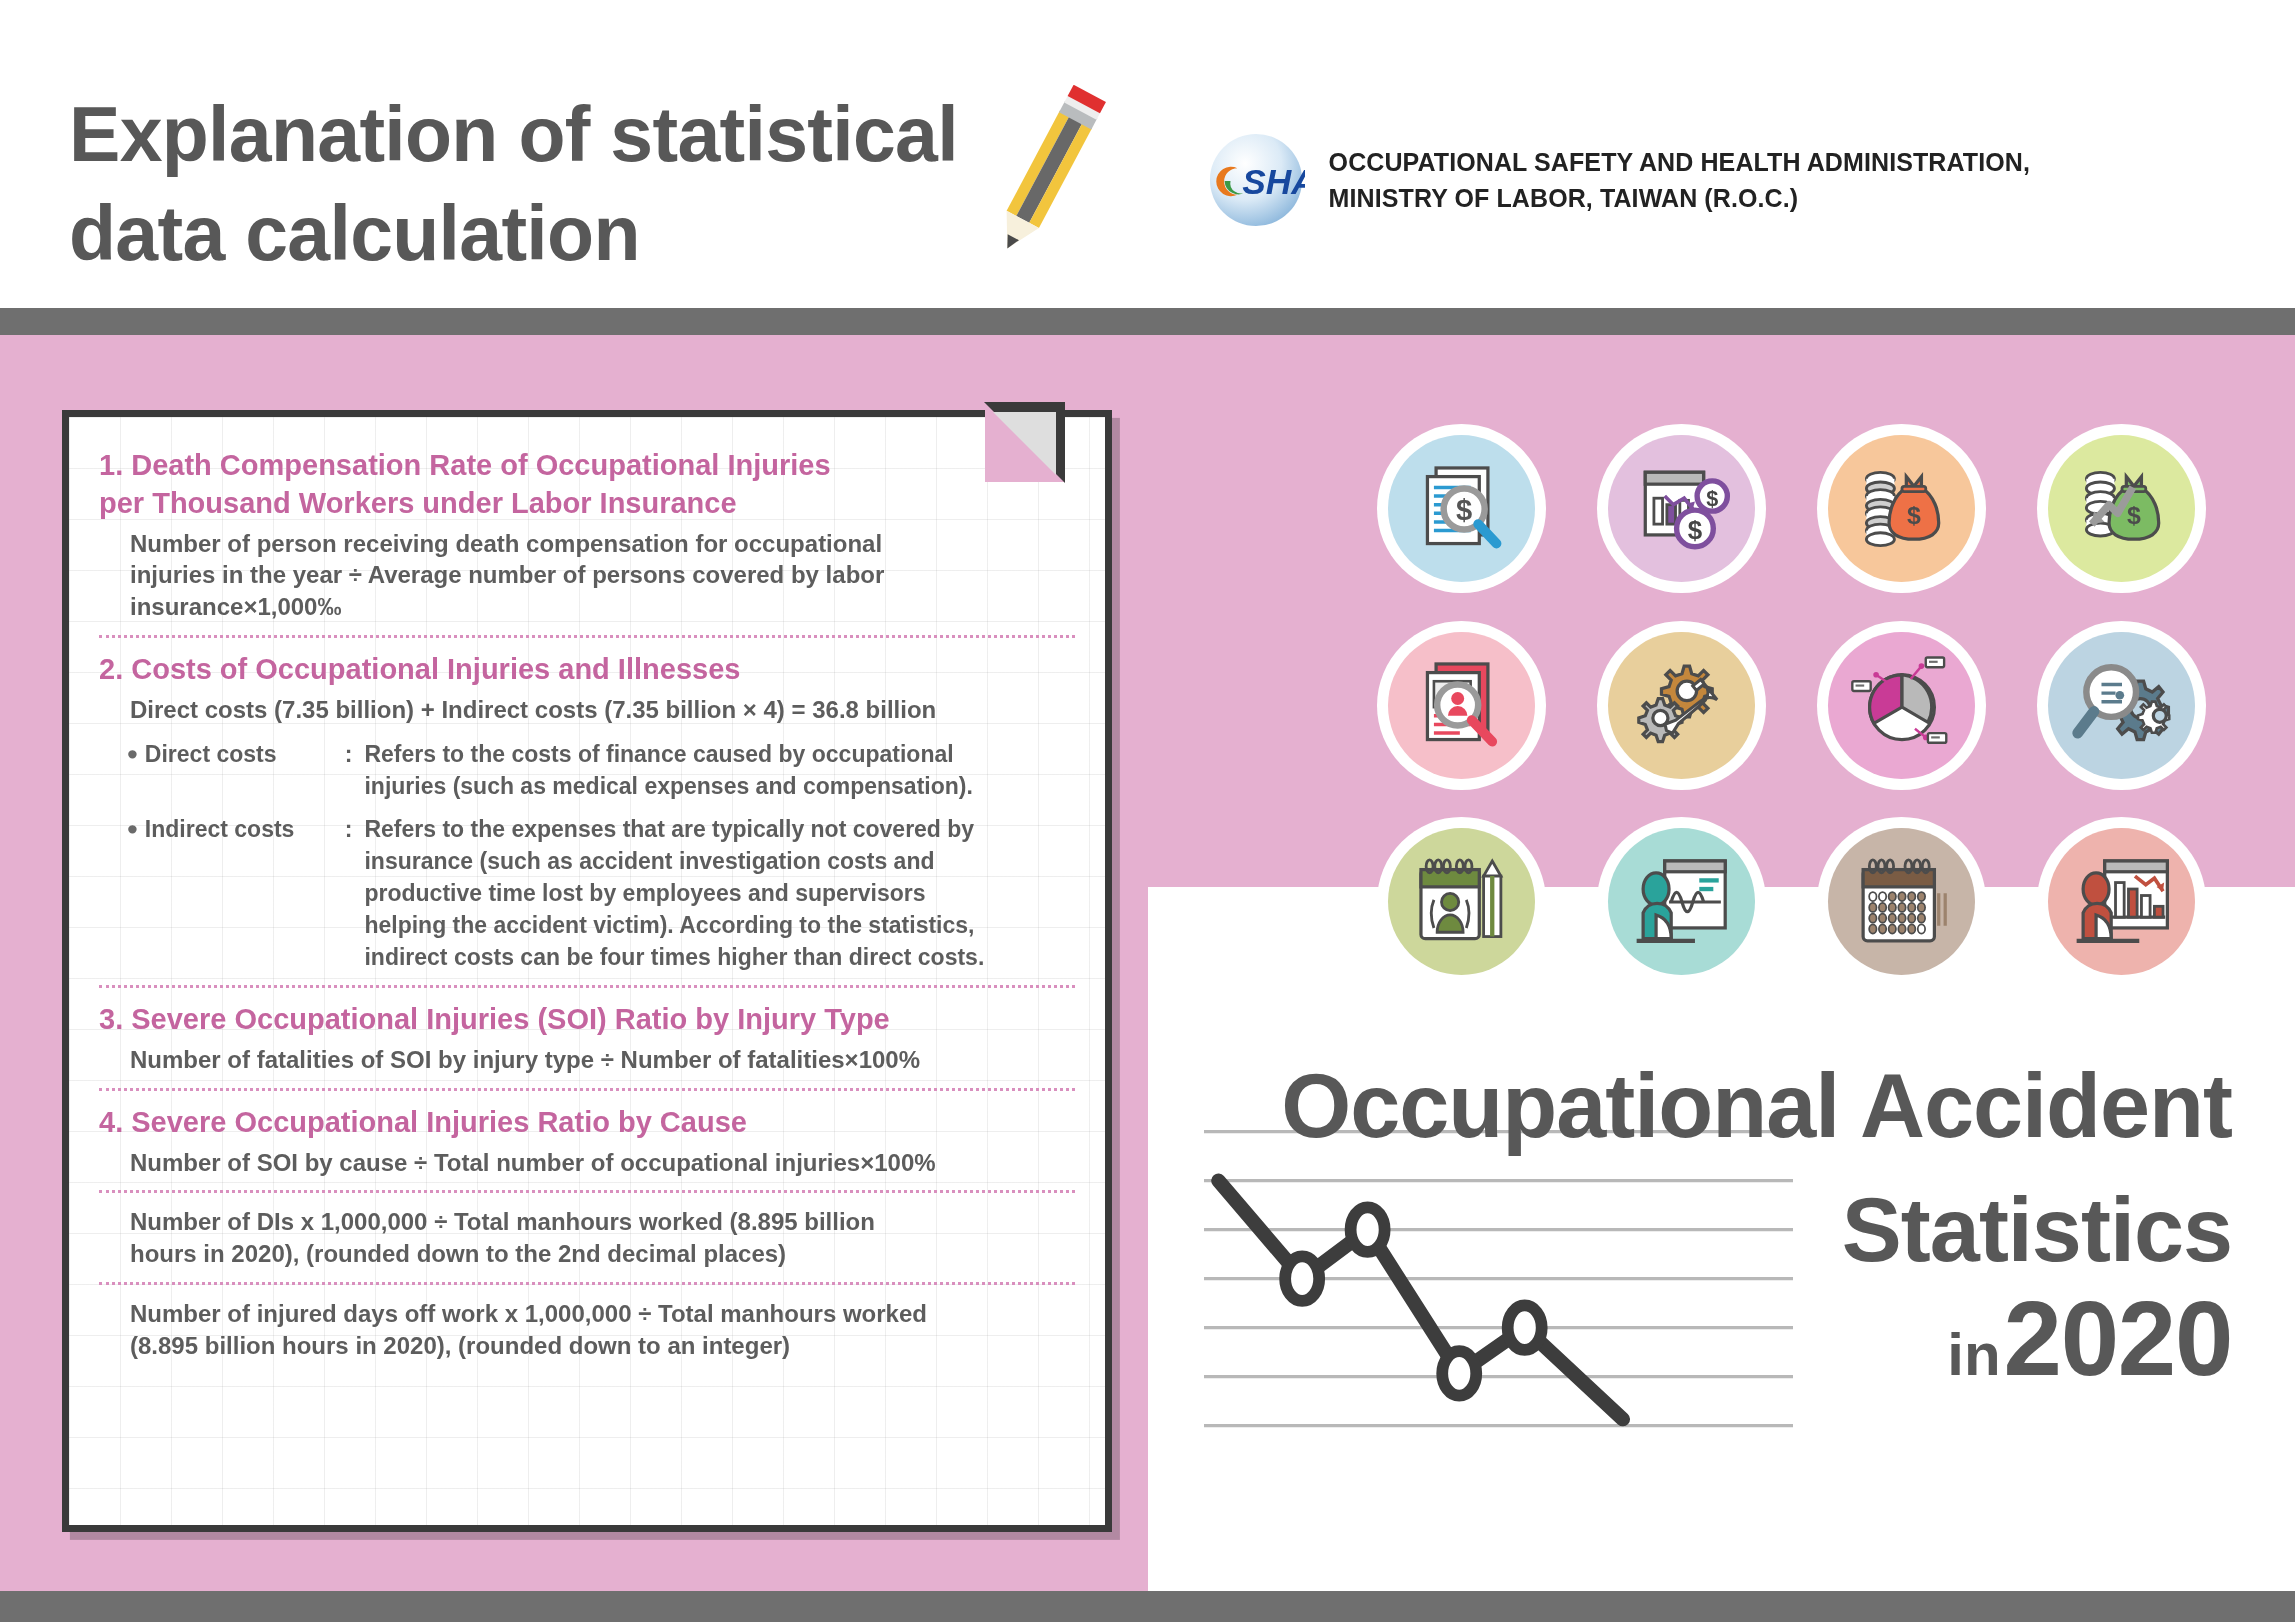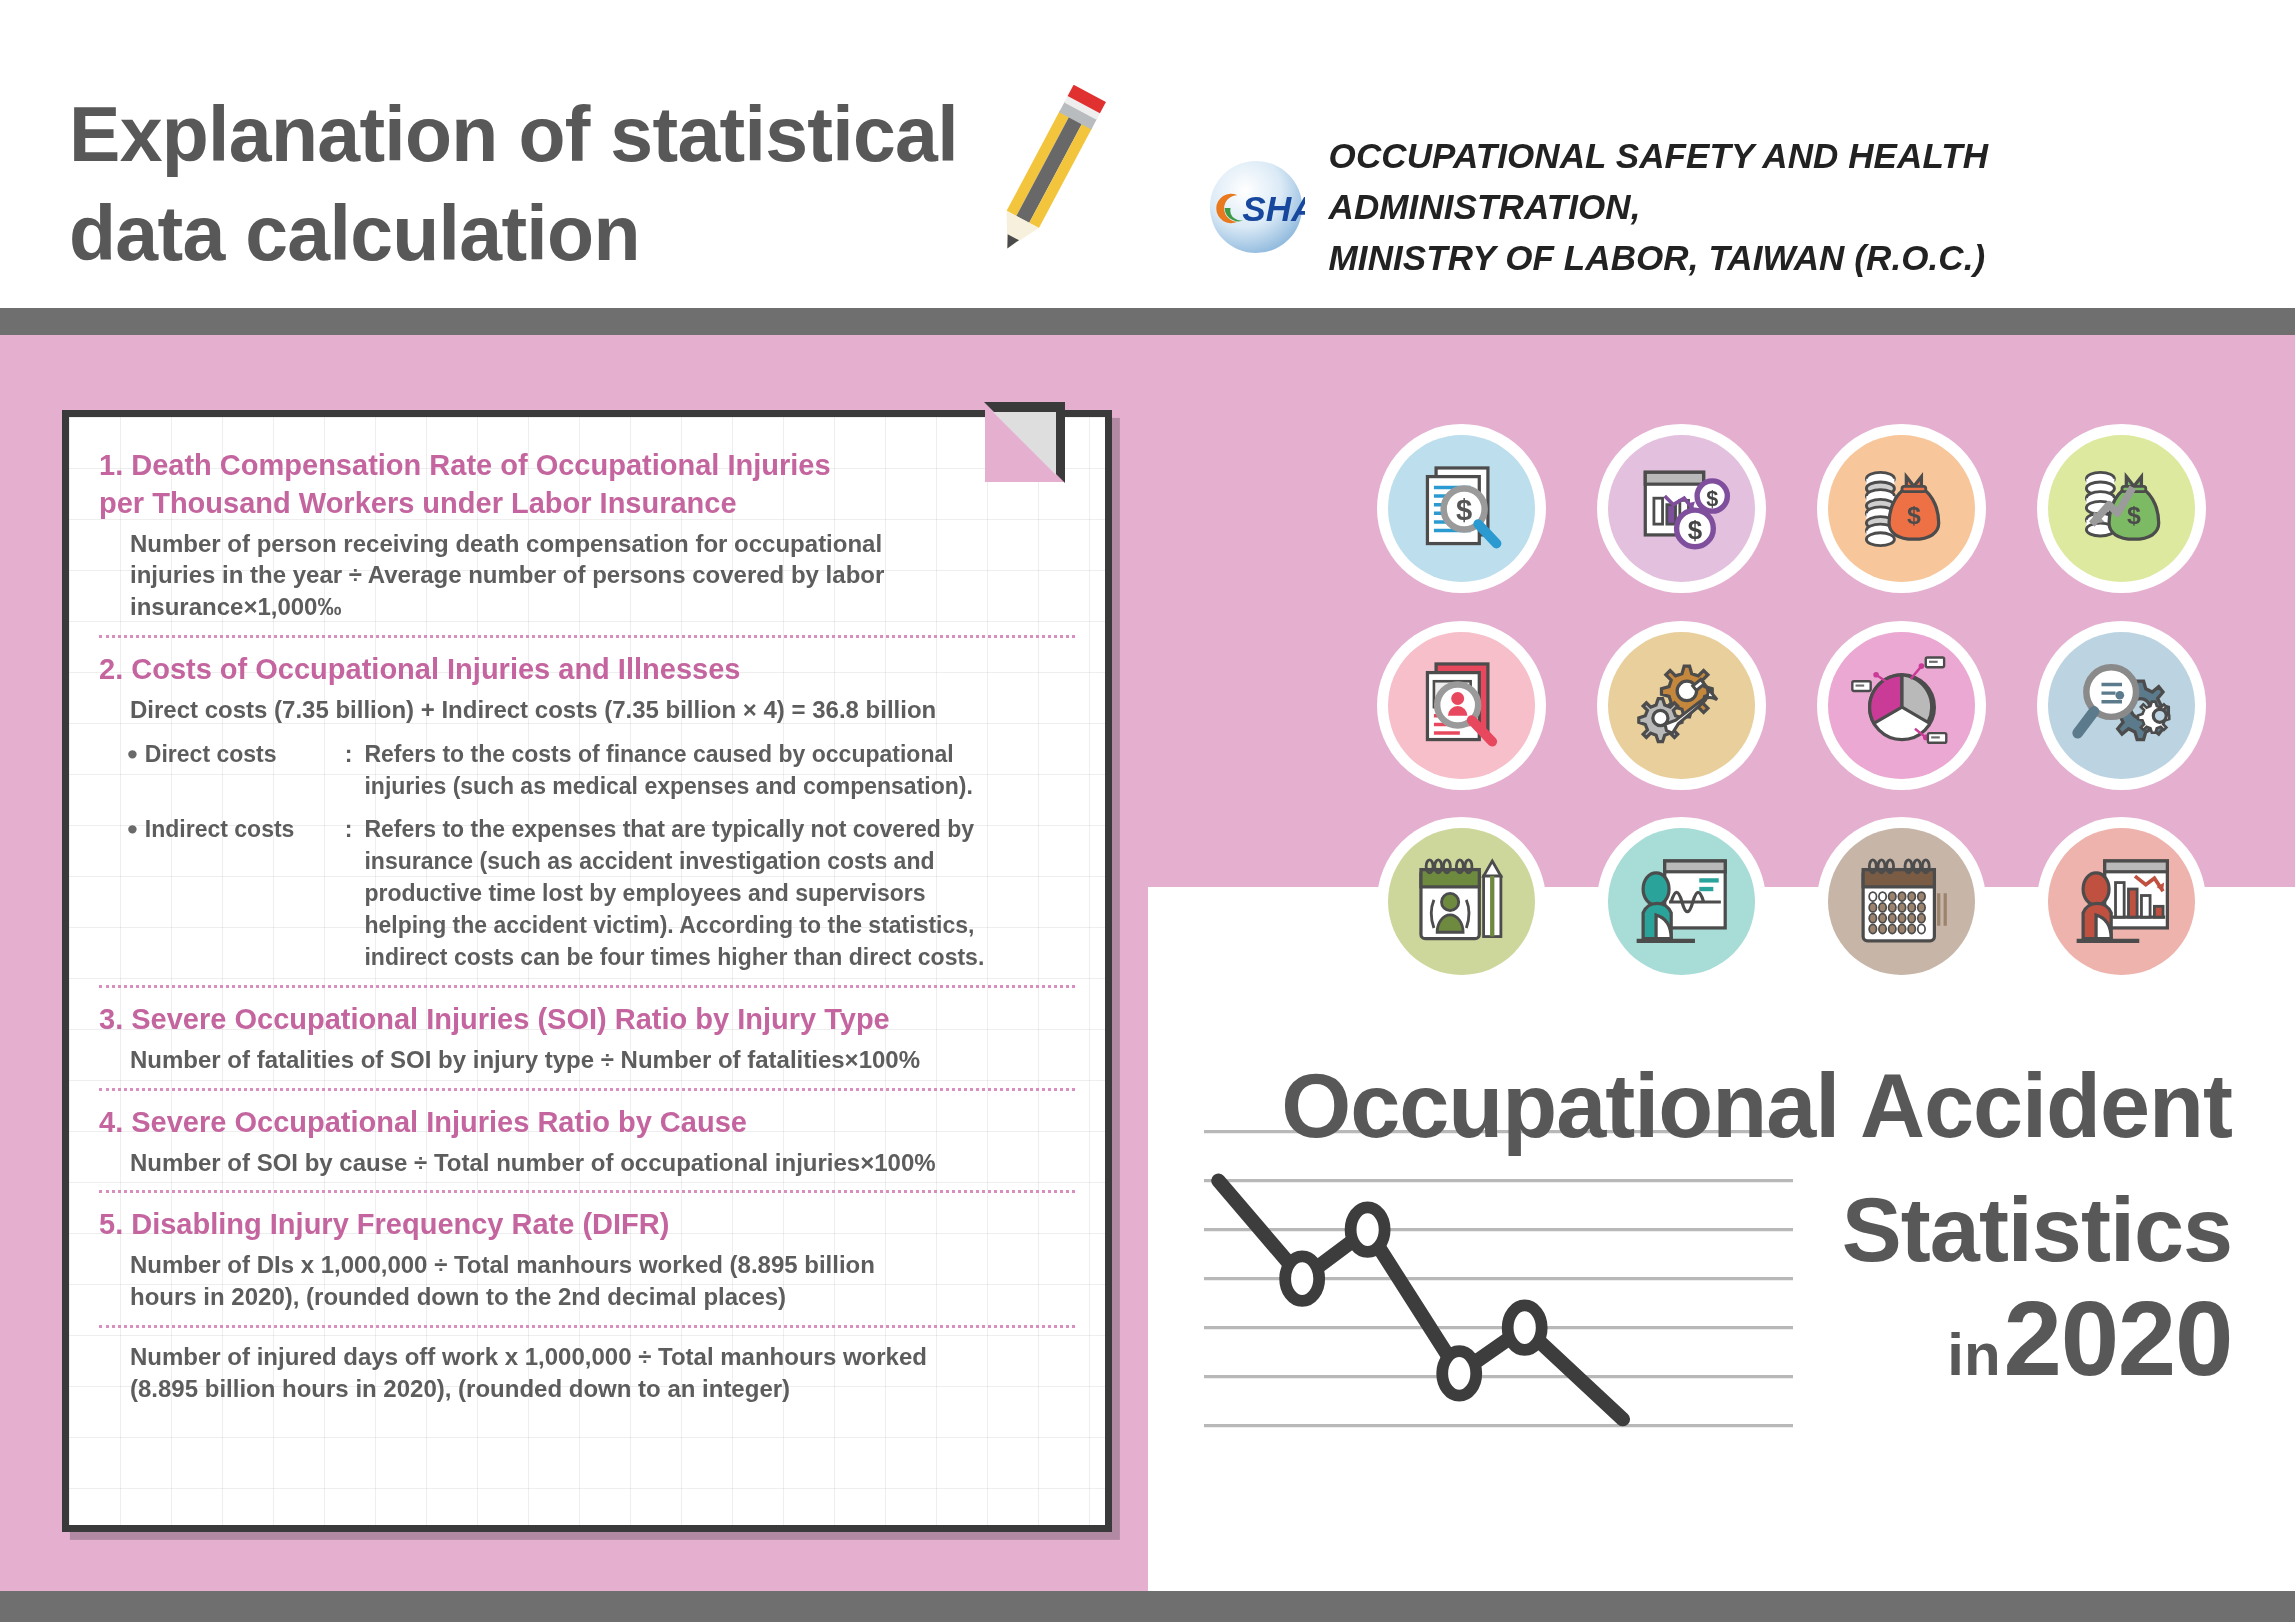--- a/index.html
+++ b/index.html
@@ -26,22 +26,22 @@
     position:absolute; left:952px; top:85px; width:183px; height:183px;
   }
   #logo-block {
     position:absolute; left:1207px; top:131px;
     display:flex; align-items:center; gap:23.6px;
   }
   #osha-logo {
     width:98px; height:98px; flex:none;
   }
   #org-lines {
-    font-size:35px; font-weight:700; color:#222; line-height:1.45;
-    letter-spacing:0.1px; white-space:pre-line;font-style:italic;
+    font-size:25px; font-weight:700; color:#222; line-height:1.45;
+    letter-spacing:0.1px; white-space:pre-line;
   }
 
   
   .gray-bar {
     position:absolute; left:0; width:2295px; background:#6f6f6f;
   }
   #gray-top { top:308px; height:27.5px; }
   #gray-bottom { top:1591px; height:31px; }
 
   
@@ -252,21 +252,20 @@
     </div>
     <div class="divider"></div>
 
     <div class="sec">
       <div class="sec-title">4. Severe Occupational Injuries Ratio by Cause</div>
       <div class="sec-body">Number of SOI by cause ÷ Total number of occupational injuries×100%</div>
     </div>
     <div class="divider"></div>
 
     <div class="sec">
-      <div class="sec-title">5. Disabling Injury Frequency Rate (DIFR)</div>
       <div class="sec-body">Number of DIs x 1,000,000 ÷ Total manhours worked (8.895 billion
 hours in 2020), (rounded down to the 2nd decimal places)</div>
     </div>
     <div class="divider"></div>
 
     <div class="sec">
       <div class="sec-body">Number of injured days off work x 1,000,000 ÷ Total manhours worked
 (8.895 billion hours in 2020),  (rounded down to an integer)</div>
     </div>
 

